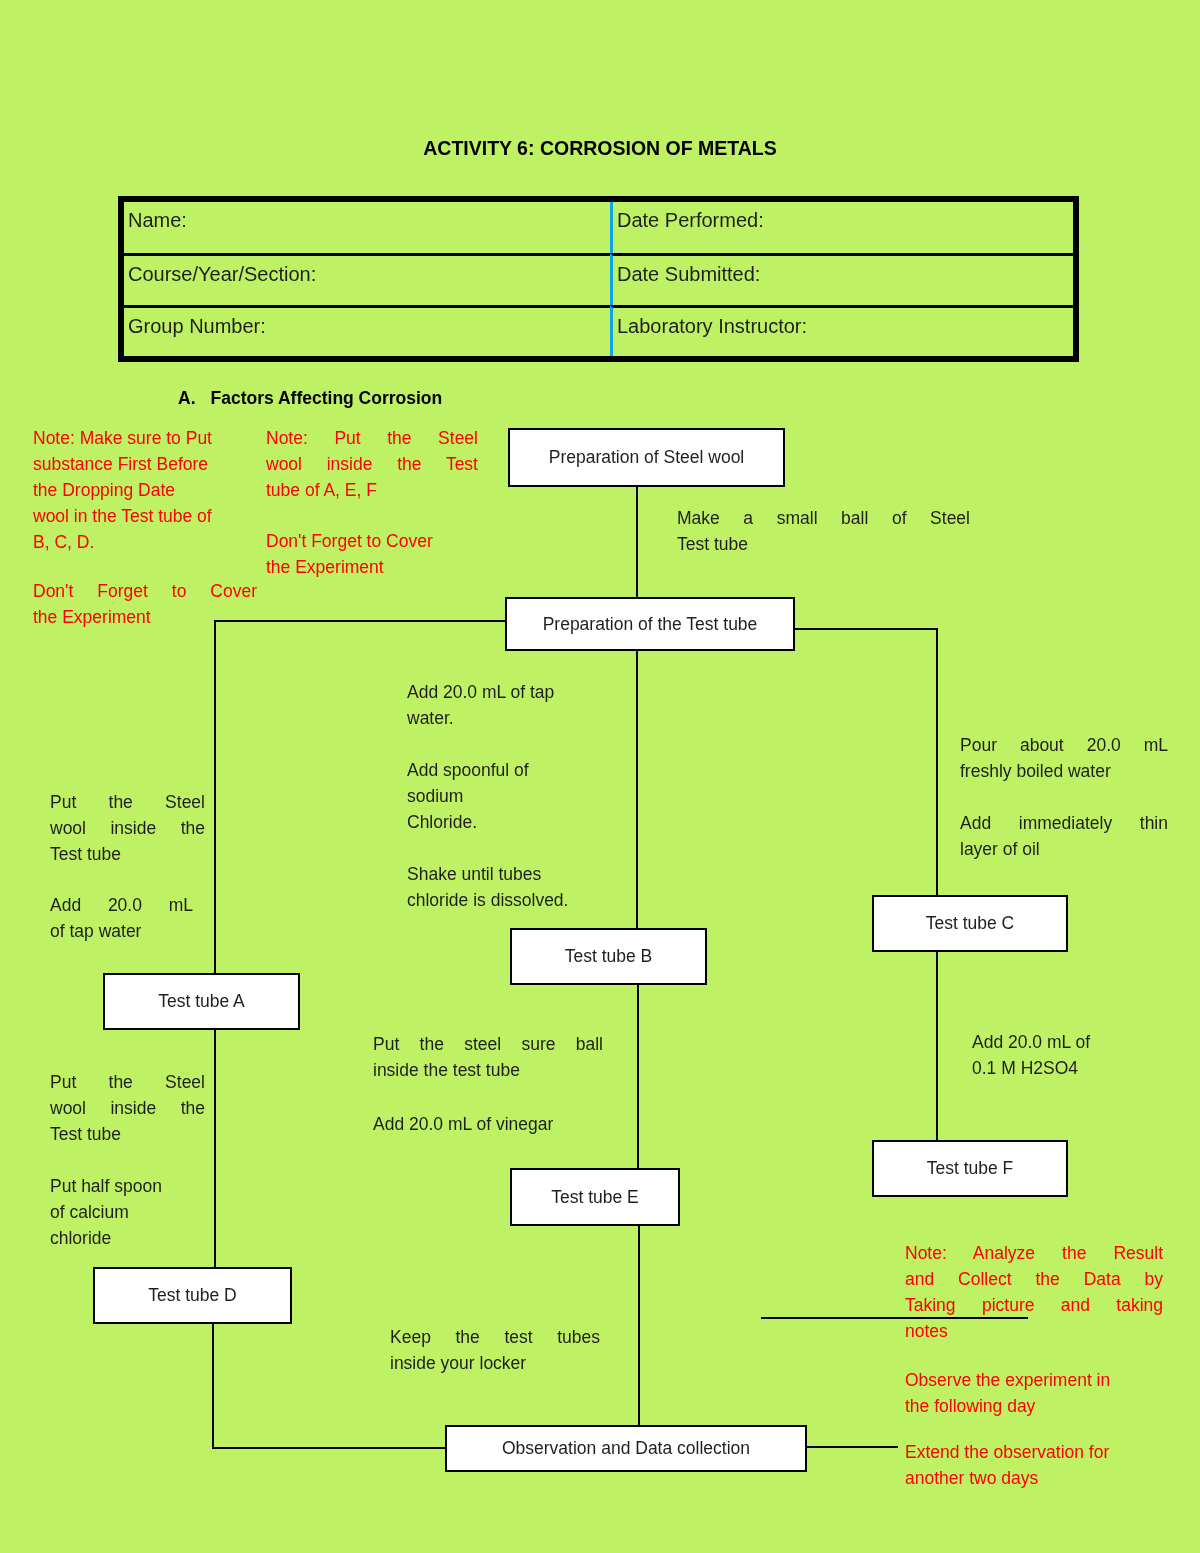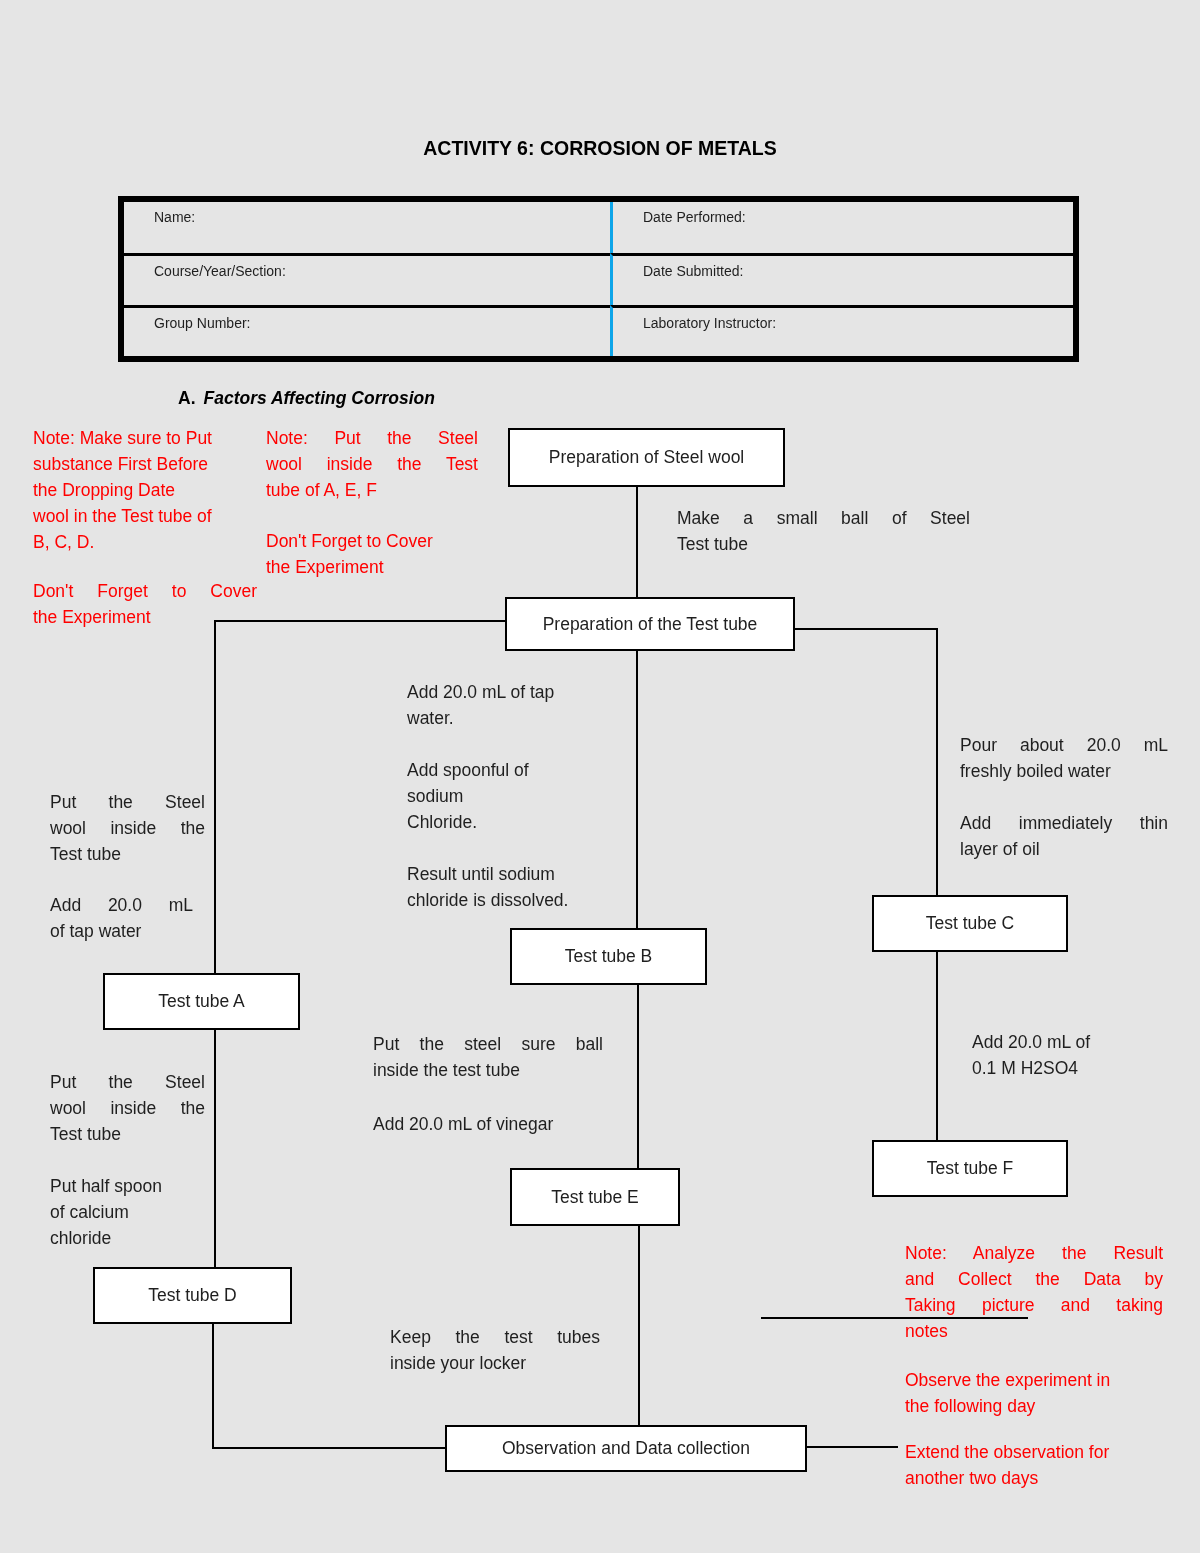--- a/index.html
+++ b/index.html
@@ -1,20 +1,20 @@
 <!DOCTYPE html>
 <html style="--red: #ff0000; --ink: #1f1f1f; --line: #000000;"><head>
 <meta charset="utf-8">
 <style>
   html, body { margin: 0; padding: 0; background: #ffffff; }
   #page {
     position: relative;
     width: 1200px;
     height: 1553px;
-    background: #e5e5e5;
+    background: #bef264;
     font-family: "Liberation Sans", sans-serif;
     color: var(--ink, #1f1f1f);
   }
   .title {
     position: absolute;
     left: 0; top: 137px; width: 100%;
     text-align: center;
     font-size: 19.5px;
     font-weight: bold;
     color: #000;
@@ -25,34 +25,34 @@
     left: 118px; top: 196px;
     width: 961px; height: 166px;
     box-sizing: border-box;
     border: 6px solid #000;
     display: grid;
     grid-template-columns: 486px 1fr;
     grid-template-rows: 1fr 1fr 1fr;
   }
   .info-table .cell {
     box-sizing: border-box;
-    padding: 7px 0 0 30px;
-    font-size: 14px;
+    padding: 7px 0 0 4px;
+    font-size: 20px;
     color: var(--ink, #1f1f1f);
   }
   .info-table .cell.col2 { border-left: 3px solid #0ea5e9; }
   .info-table .cell.rown { border-top: 3px solid #000; }
   .section-heading {
     position: absolute;
     left: 178px; top: 388px;
     font-size: 17.5px;
     font-weight: bold;
     color: #000;
   }
-  .section-heading .sec-title { margin-left: 8px; font-style: italic; }
+  .section-heading .sec-title { margin-left: 15px; }
   
   .txt {
     position: absolute;
     font-size: 17.5px;
     line-height: 26px;
     color: var(--ink, #1f1f1f);
   }
   .red { color: var(--red, #ff0000); }
   .jlines > div { text-align: justify; text-align-last: justify; }
   .jlines > div:last-child { text-align-last: left; }
@@ -161,21 +161,21 @@
   <div class="txt plain" style="left:407px;top:679px;width:200px">
       <div>Add 20.0 mL of tap</div>
       <div>water.</div>
     </div>
   <div class="txt plain" style="left:407px;top:757px;width:200px">
       <div>Add spoonful of</div>
       <div>sodium</div>
       <div>Chloride.</div>
     </div>
   <div class="txt plain" style="left:407px;top:861px;width:210px">
-      <div>Result until sodium</div>
+      <div>Shake until tubes</div>
       <div>chloride is dissolved.</div>
     </div>
   <div class="txt jlines" style="left:960px;top:732px;width:208px">
       <div>Pour about 20.0 mL</div>
       <div>freshly boiled water</div>
     </div>
   <div class="txt jlines" style="left:960px;top:810px;width:208px">
       <div>Add immediately thin</div>
       <div>layer of oil</div>
     </div>

